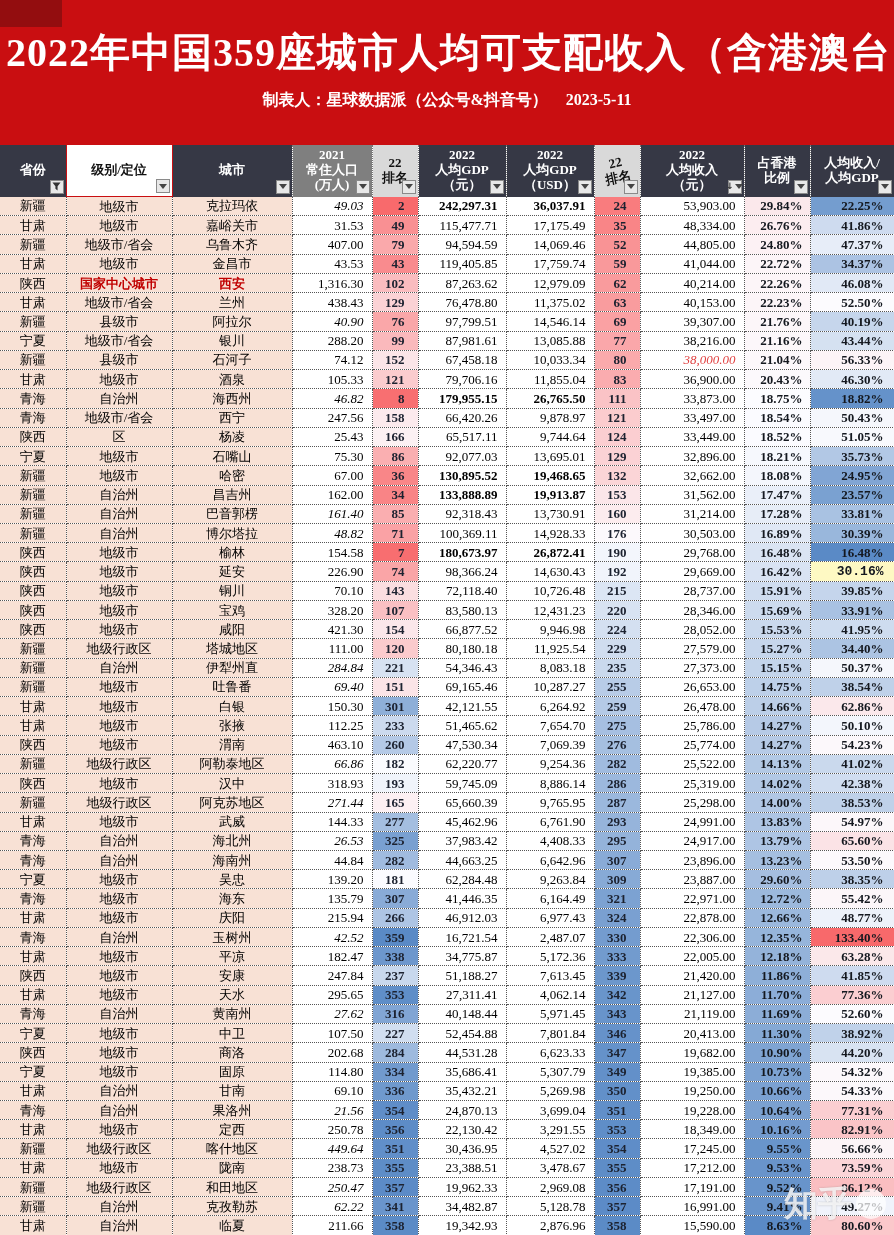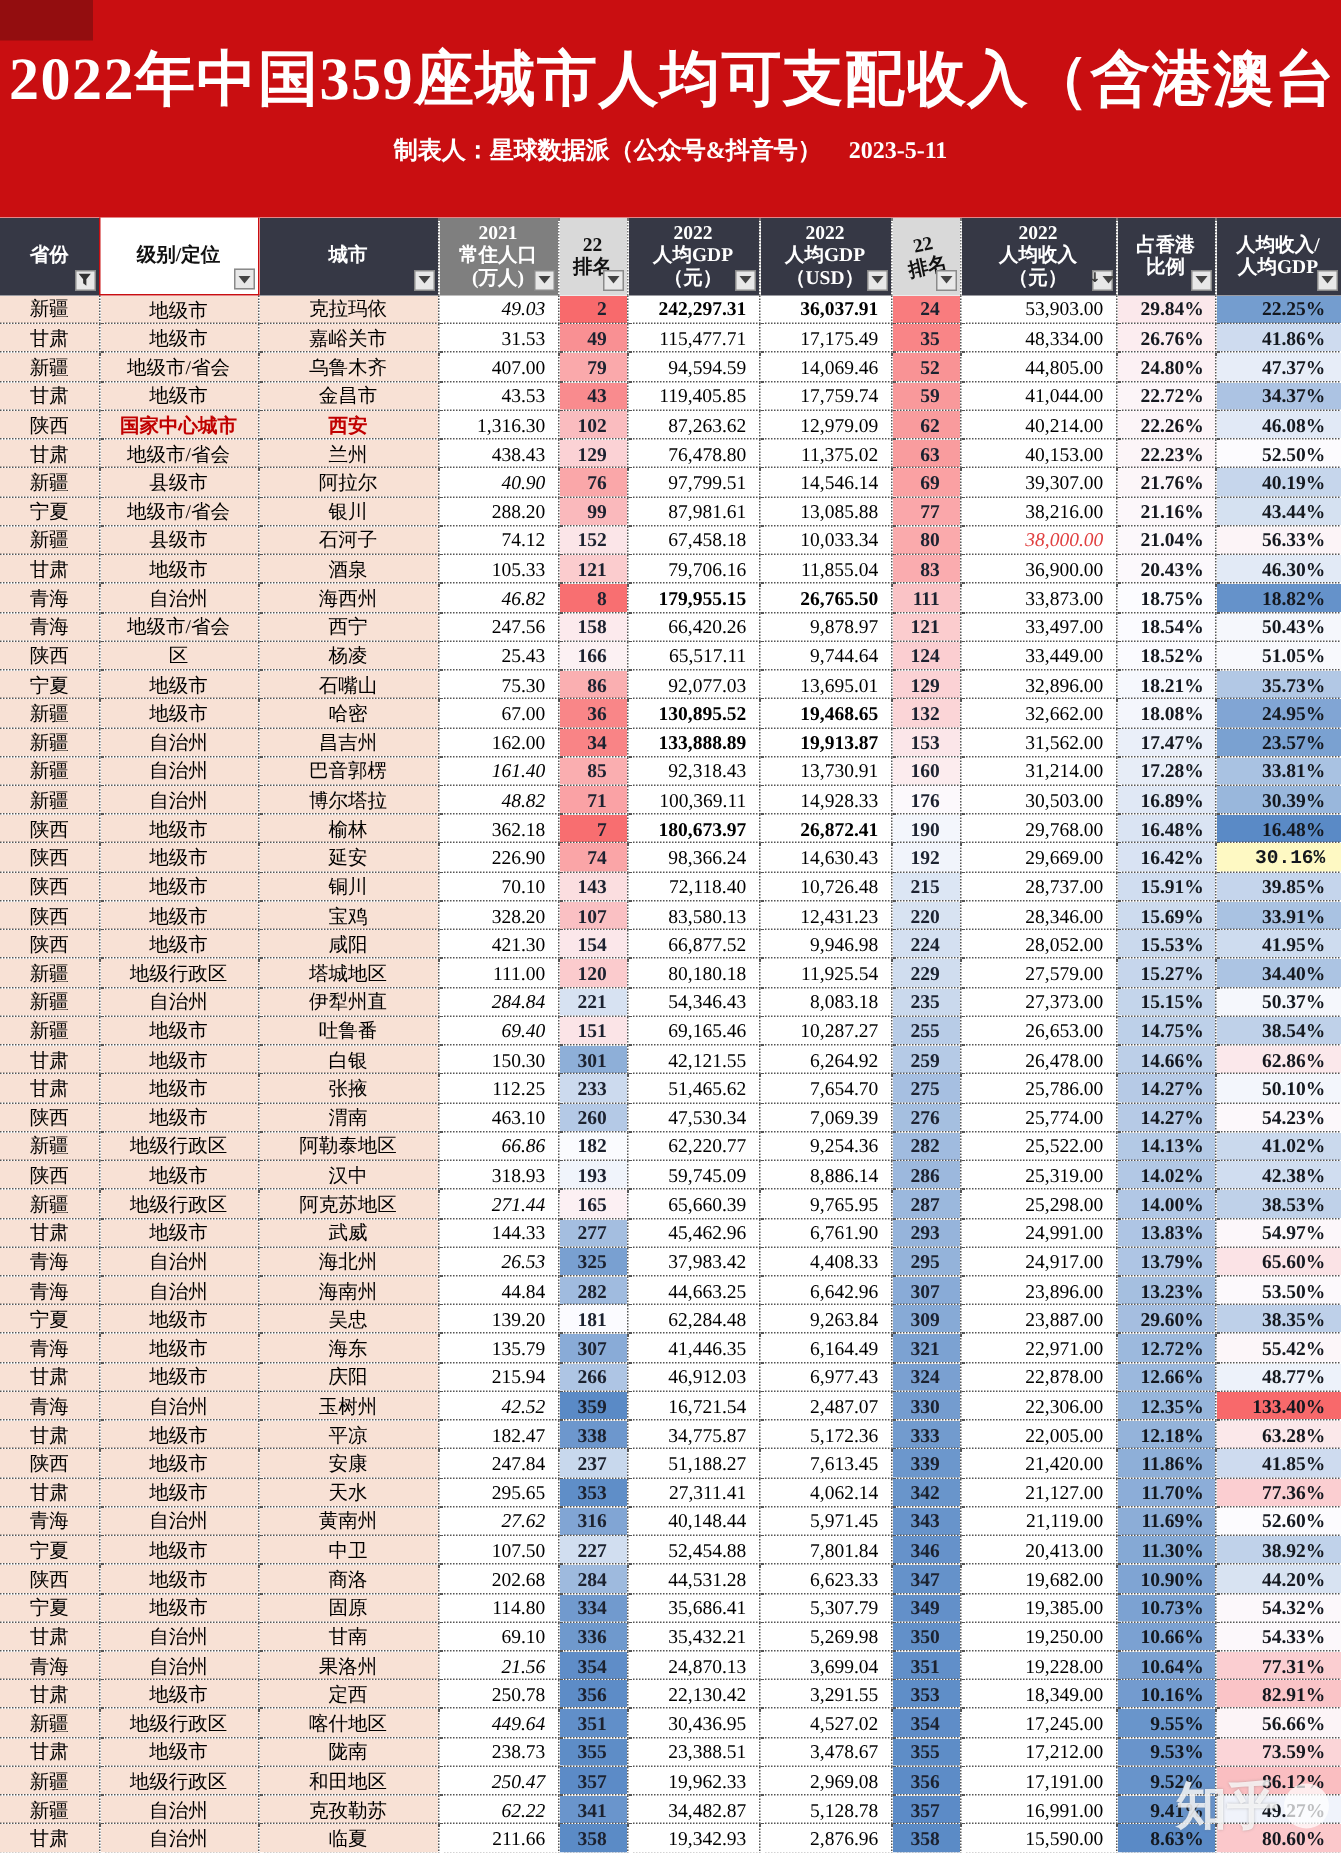--- a/index.html
+++ b/index.html
@@ -384,21 +384,21 @@
           <td class="num">14,928.33</td>
           <td class="rank" style="background: rgb(252, 249, 252);">176</td>
           <td class="num">30,503.00</td>
           <td class="pct" style="background: rgb(224, 232, 245);">16.89%</td>
           <td class="pct last" style="background: rgb(153, 183, 220);">30.39%</td>
         </tr>
         <tr>
           <td class="txt">陕西</td>
           <td class="txt">地级市</td>
           <td class="txt">榆林</td>
-          <td class="num">362.18</td>
+          <td class="num">154.58</td>
           <td class="rank" style="background: rgb(248, 110, 112);">7</td>
           <td class="num bd">180,673.97</td>
           <td class="num bd">26,872.41</td>
           <td class="rank" style="background: rgb(243, 246, 252);">190</td>
           <td class="num">29,768.00</td>
           <td class="pct" style="background: rgb(218, 228, 243);">16.48%</td>
           <td class="pct last" style="background: rgb(90, 138, 198);">16.48%</td>
         </tr>
         <tr>
           <td class="txt">陕西</td>

